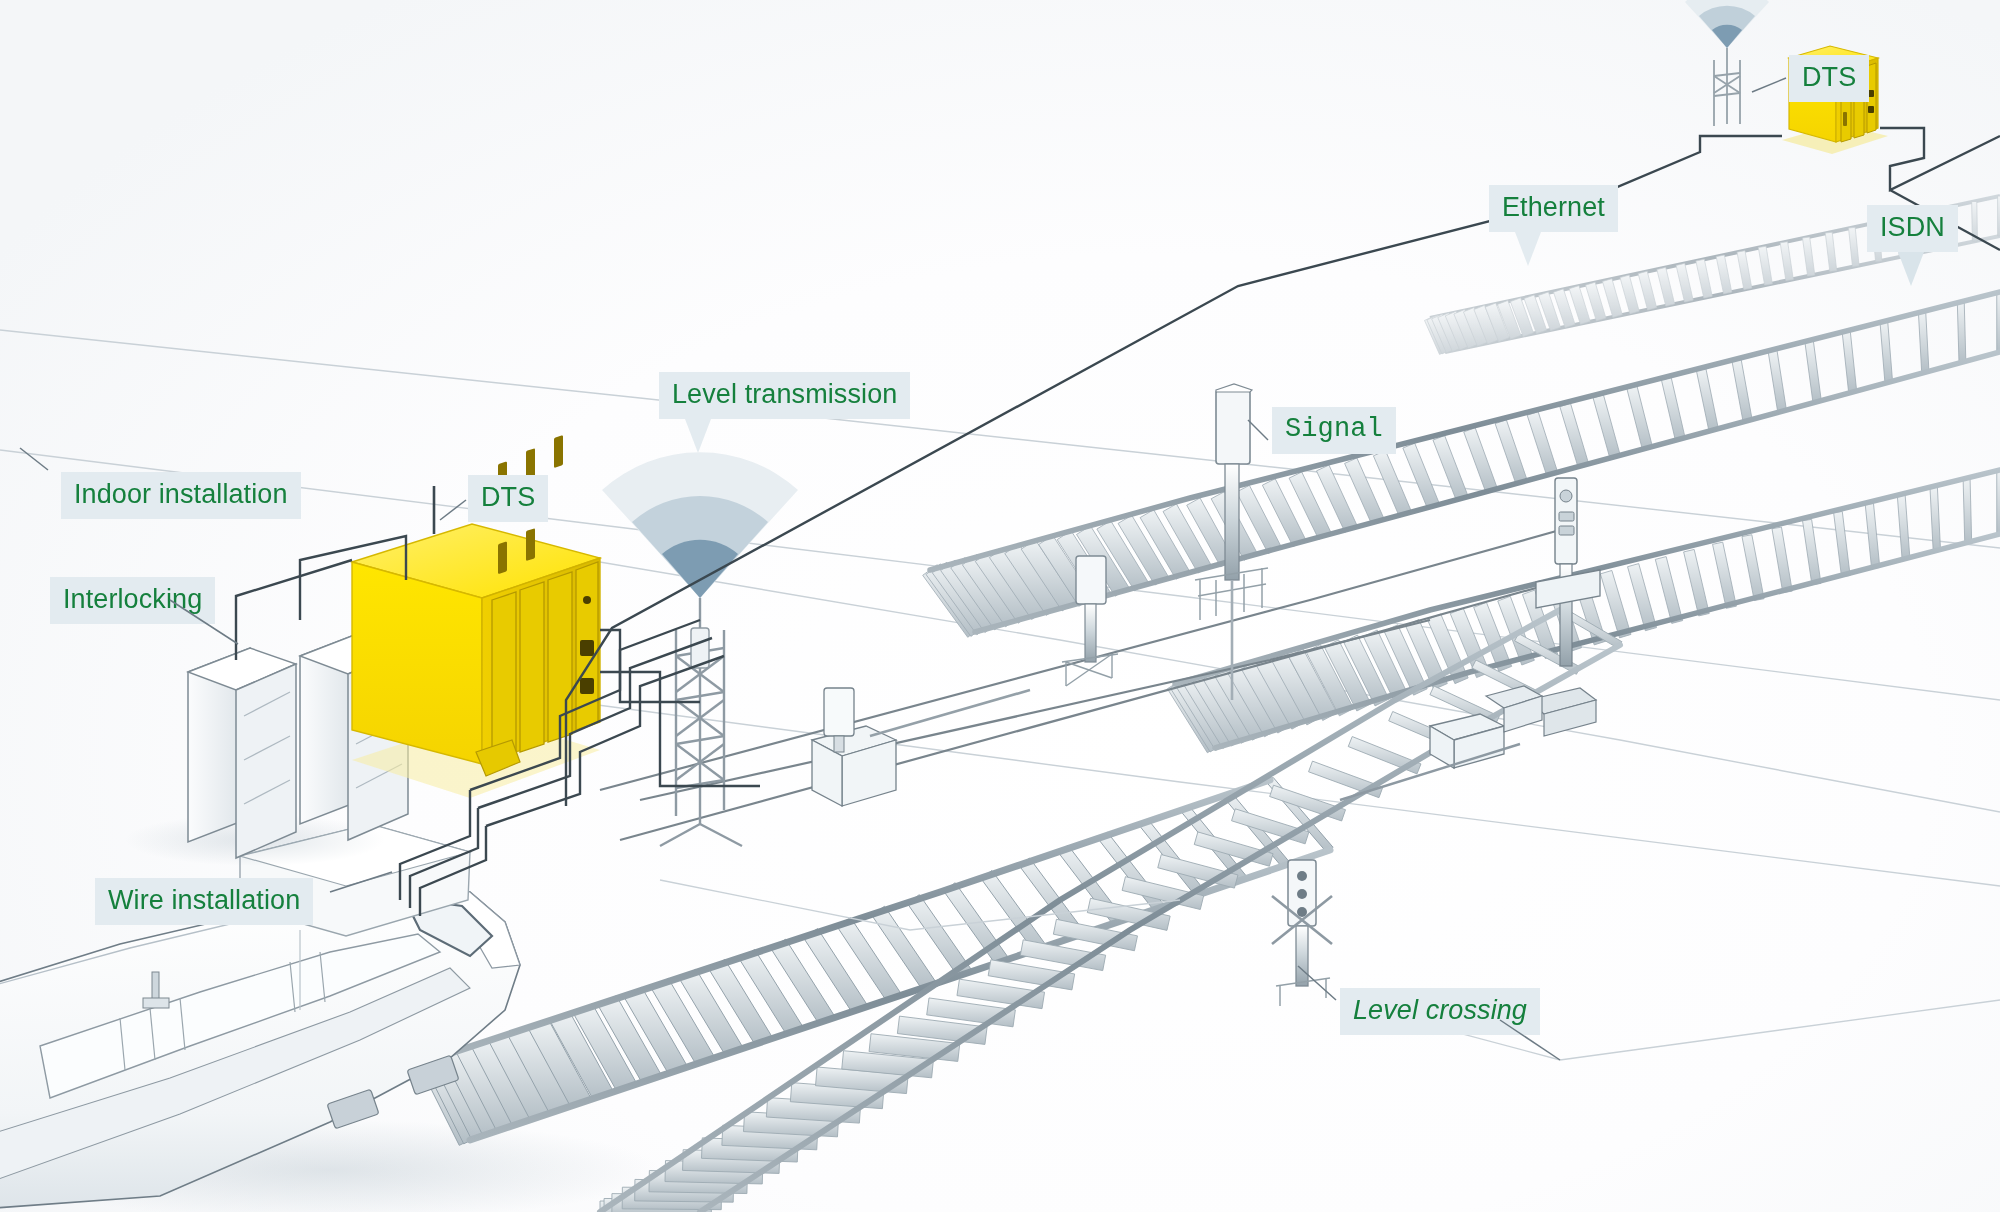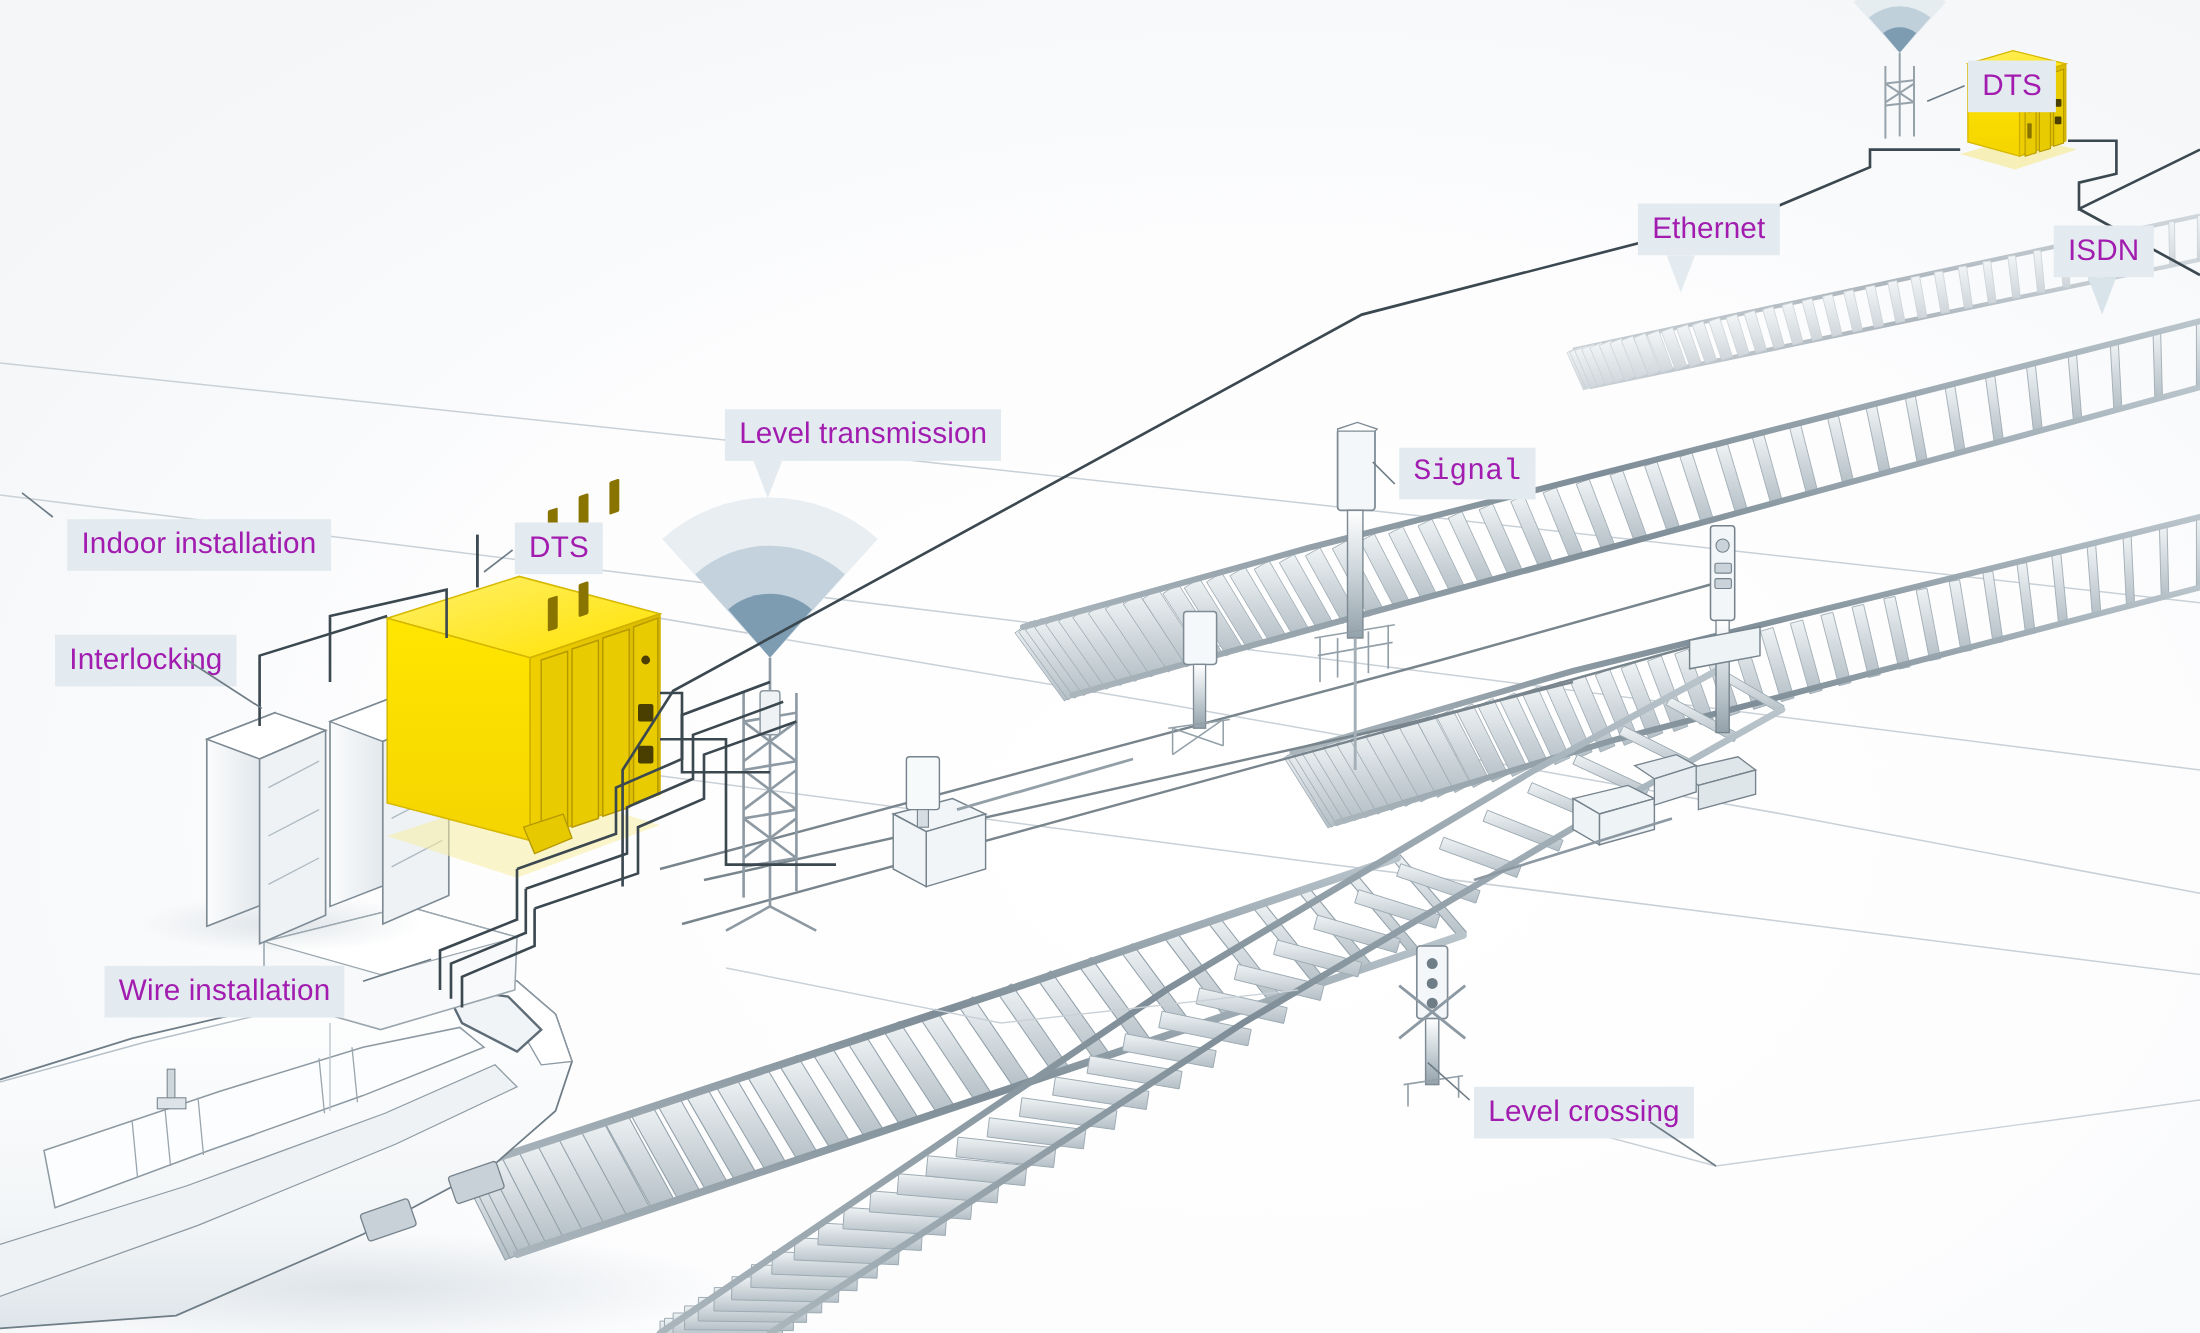--- a/index.html
+++ b/index.html
@@ -1,21 +1,21 @@
 <!DOCTYPE html>
 <html><head>
 <meta charset="utf-8">
 <style>
   html,body{margin:0;padding:0;background:#fff;}
   body{width:2000px;height:1212px;overflow:hidden;font-family:"Liberation Sans",sans-serif;}
   #stage{position:relative;width:2000px;height:1212px;background:
      radial-gradient(ellipse 1400px 900px at 58% 62%, #ffffff 0%, #fdfdfe 55%, #f4f6f8 100%);
      overflow:hidden;}
   svg.layer{position:absolute;left:0;top:0;width:2000px;height:1212px;}
-  .lbl{position:absolute;background:#e3ebf0;color:#a21caf;font-size:27px;line-height:1;
+  .lbl{position:absolute;background:#e3ebf0;color:#15803d;font-size:27px;line-height:1;
        padding:9px 13px 11px 13px;white-space:nowrap;letter-spacing:.1px;}
   .lbl.callout:after{content:"";position:absolute;left:26px;top:100%;
        border-left:13px solid transparent;border-right:13px solid transparent;
        border-top:34px solid #e3ebf0;}
   .lbl.callout.tr:after{left:auto;right:34px;border-top-color:#d9e4ea;}
 </style>
 </head>
 <body>
 
 <div id="stage">
@@ -590,21 +590,21 @@
   <div>
     <div class="lbl" style="left:1789px;top:55px;">DTS</div>
     <div class="lbl callout" style="left:1489px;top:185px;">Ethernet</div>
     <div class="lbl callout tr" style="left:1867px;top:205px;">ISDN</div>
     <div class="lbl callout" style="left:659px;top:372px;">Level transmission</div>
     <div class="lbl" style="left:1272px;top:407px;font-family:Liberation Mono, monospace;">Signal</div>
     <div class="lbl" style="left:50px;top:472px;margin-left:11px;">Indoor installation</div>
     <div class="lbl" style="left:468px;top:475px;">DTS</div>
     <div class="lbl" style="left:50px;top:577px;text-align:right;">Interlocking</div>
     <div class="lbl" style="left:95px;top:878px;">Wire installation</div>
-    <div class="lbl" style="left:1340px;top:988px;">Level crossing</div>
+    <div class="lbl" style="left:1340px;top:988px;font-style:italic;">Level crossing</div>
   </div>
 
   <svg class="layer" viewBox="0 0 2000 1212" style="pointer-events:none;">
     <g stroke="#6d7b85" stroke-width="1.5" fill="none">
       <path d="M48,470 L20,448"></path>
       <path d="M170,600 L238,644"></path>
       <path d="M330,892 L392,872"></path>
       <path d="M1336,1000 L1298,966"></path>
       <path d="M1500,1020 L1560,1060"></path>
       <path d="M466,500 L440,520"></path>

